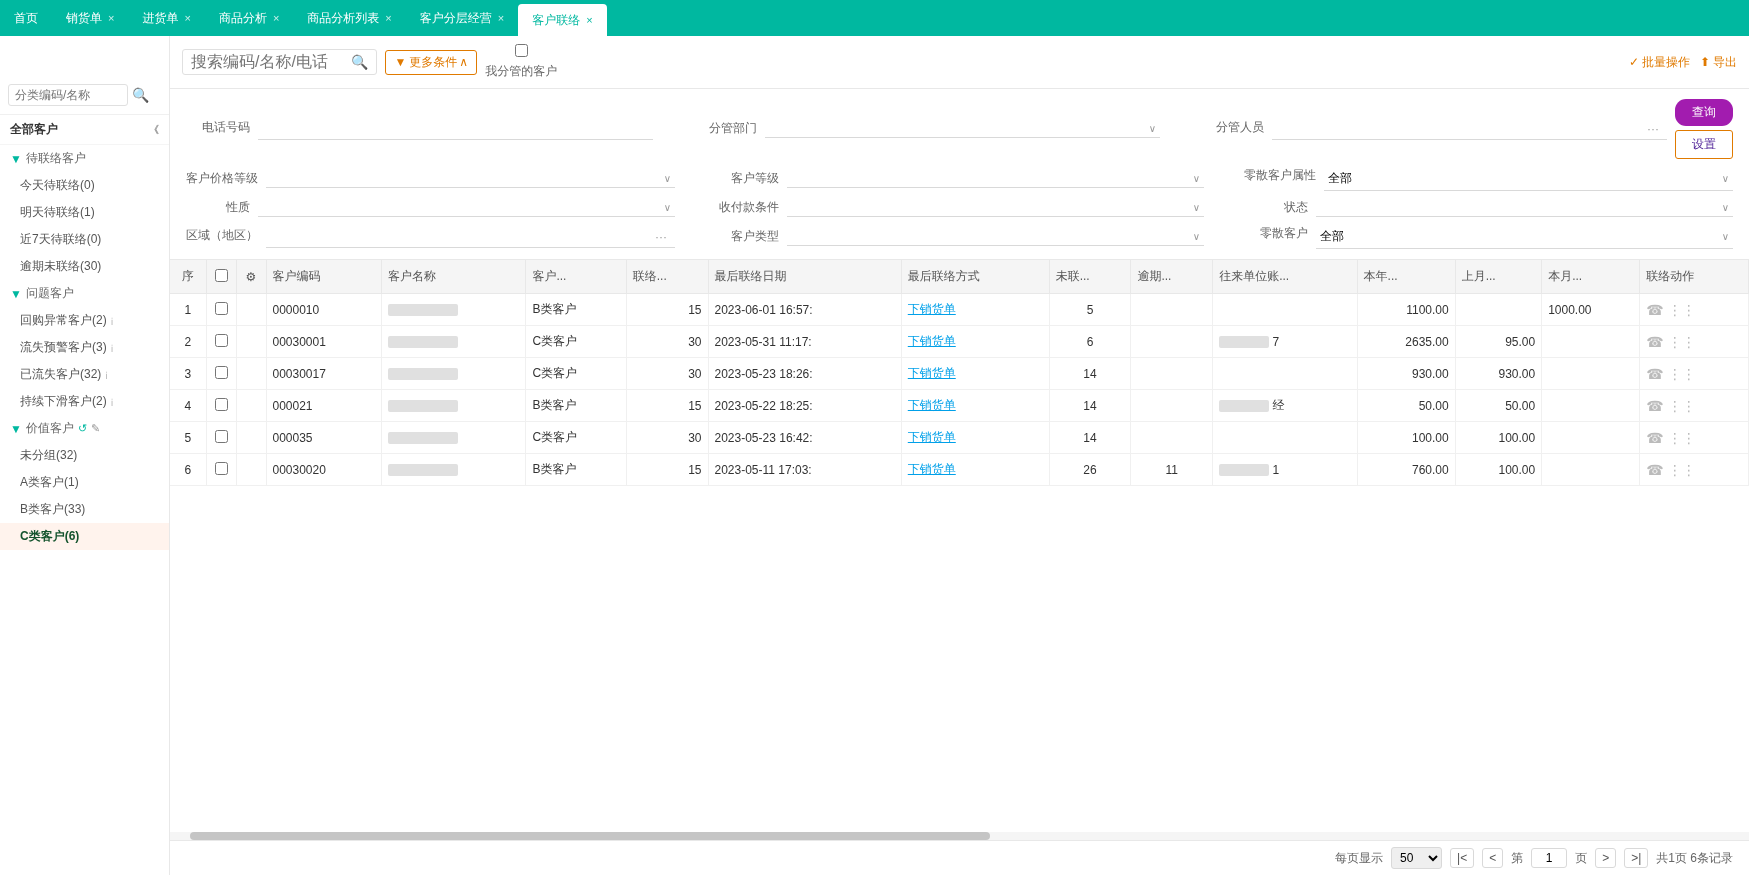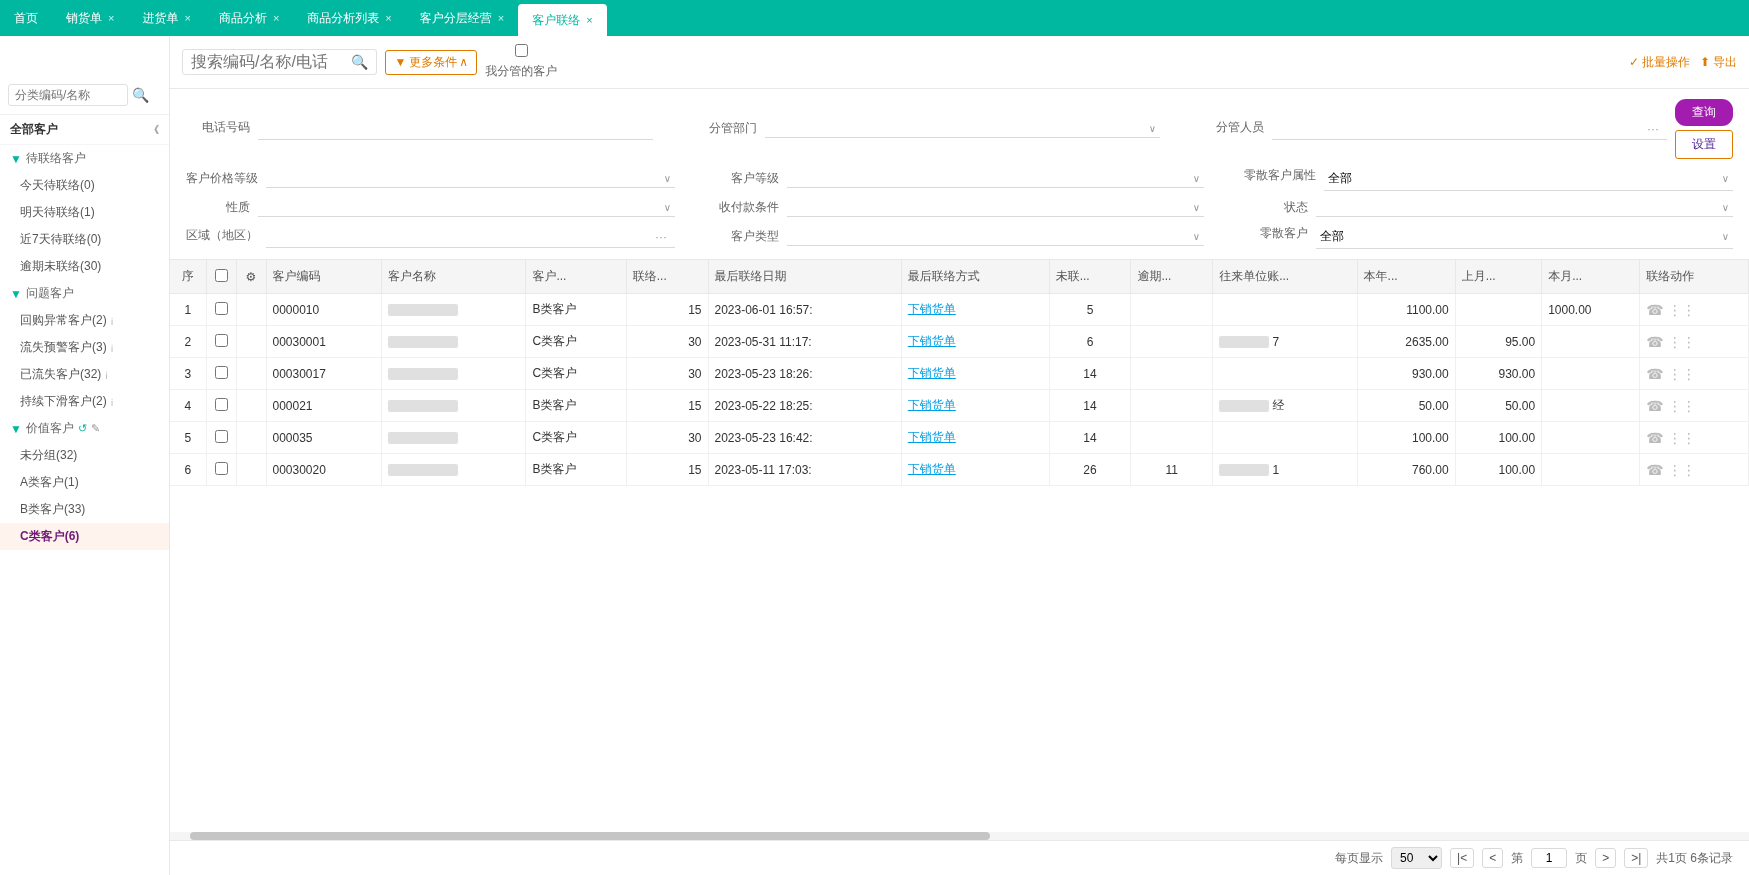--- a/index.html
+++ b/index.html
@@ -43,21 +43,21 @@
     .sidebar-section-header .collapse-btn { color: #999; font-size: 10px; }
     .sidebar-group-label {
       display: flex; align-items: center; padding: 5px 10px;
       color: #666; font-size: 12px; cursor: pointer;
     }
     .sidebar-group-label .arrow { margin-right: 4px; color: #00b8a0; }
     .sidebar-item {
       padding: 5px 10px 5px 20px; color: #555; cursor: pointer;
       font-size: 12px; display: flex; align-items: center;
     }
-    .sidebar-item.active { background: #fff3ed; color: #701a75; font-weight: bold; }
+    .sidebar-item.active { background: #fff3ed; color: #14532d; font-weight: bold; }
     .sidebar-item .info-icon { margin-left: 4px; color: #bbb; font-size: 10px; }
 
     
     .content-area { flex: 1; display: flex; flex-direction: column; overflow: hidden; }
 
     
     .toolbar {
       display: flex; align-items: center; padding: 8px 12px;
       background: #fff; border-bottom: 1px solid #e8e8e8; gap: 8px;
     }

